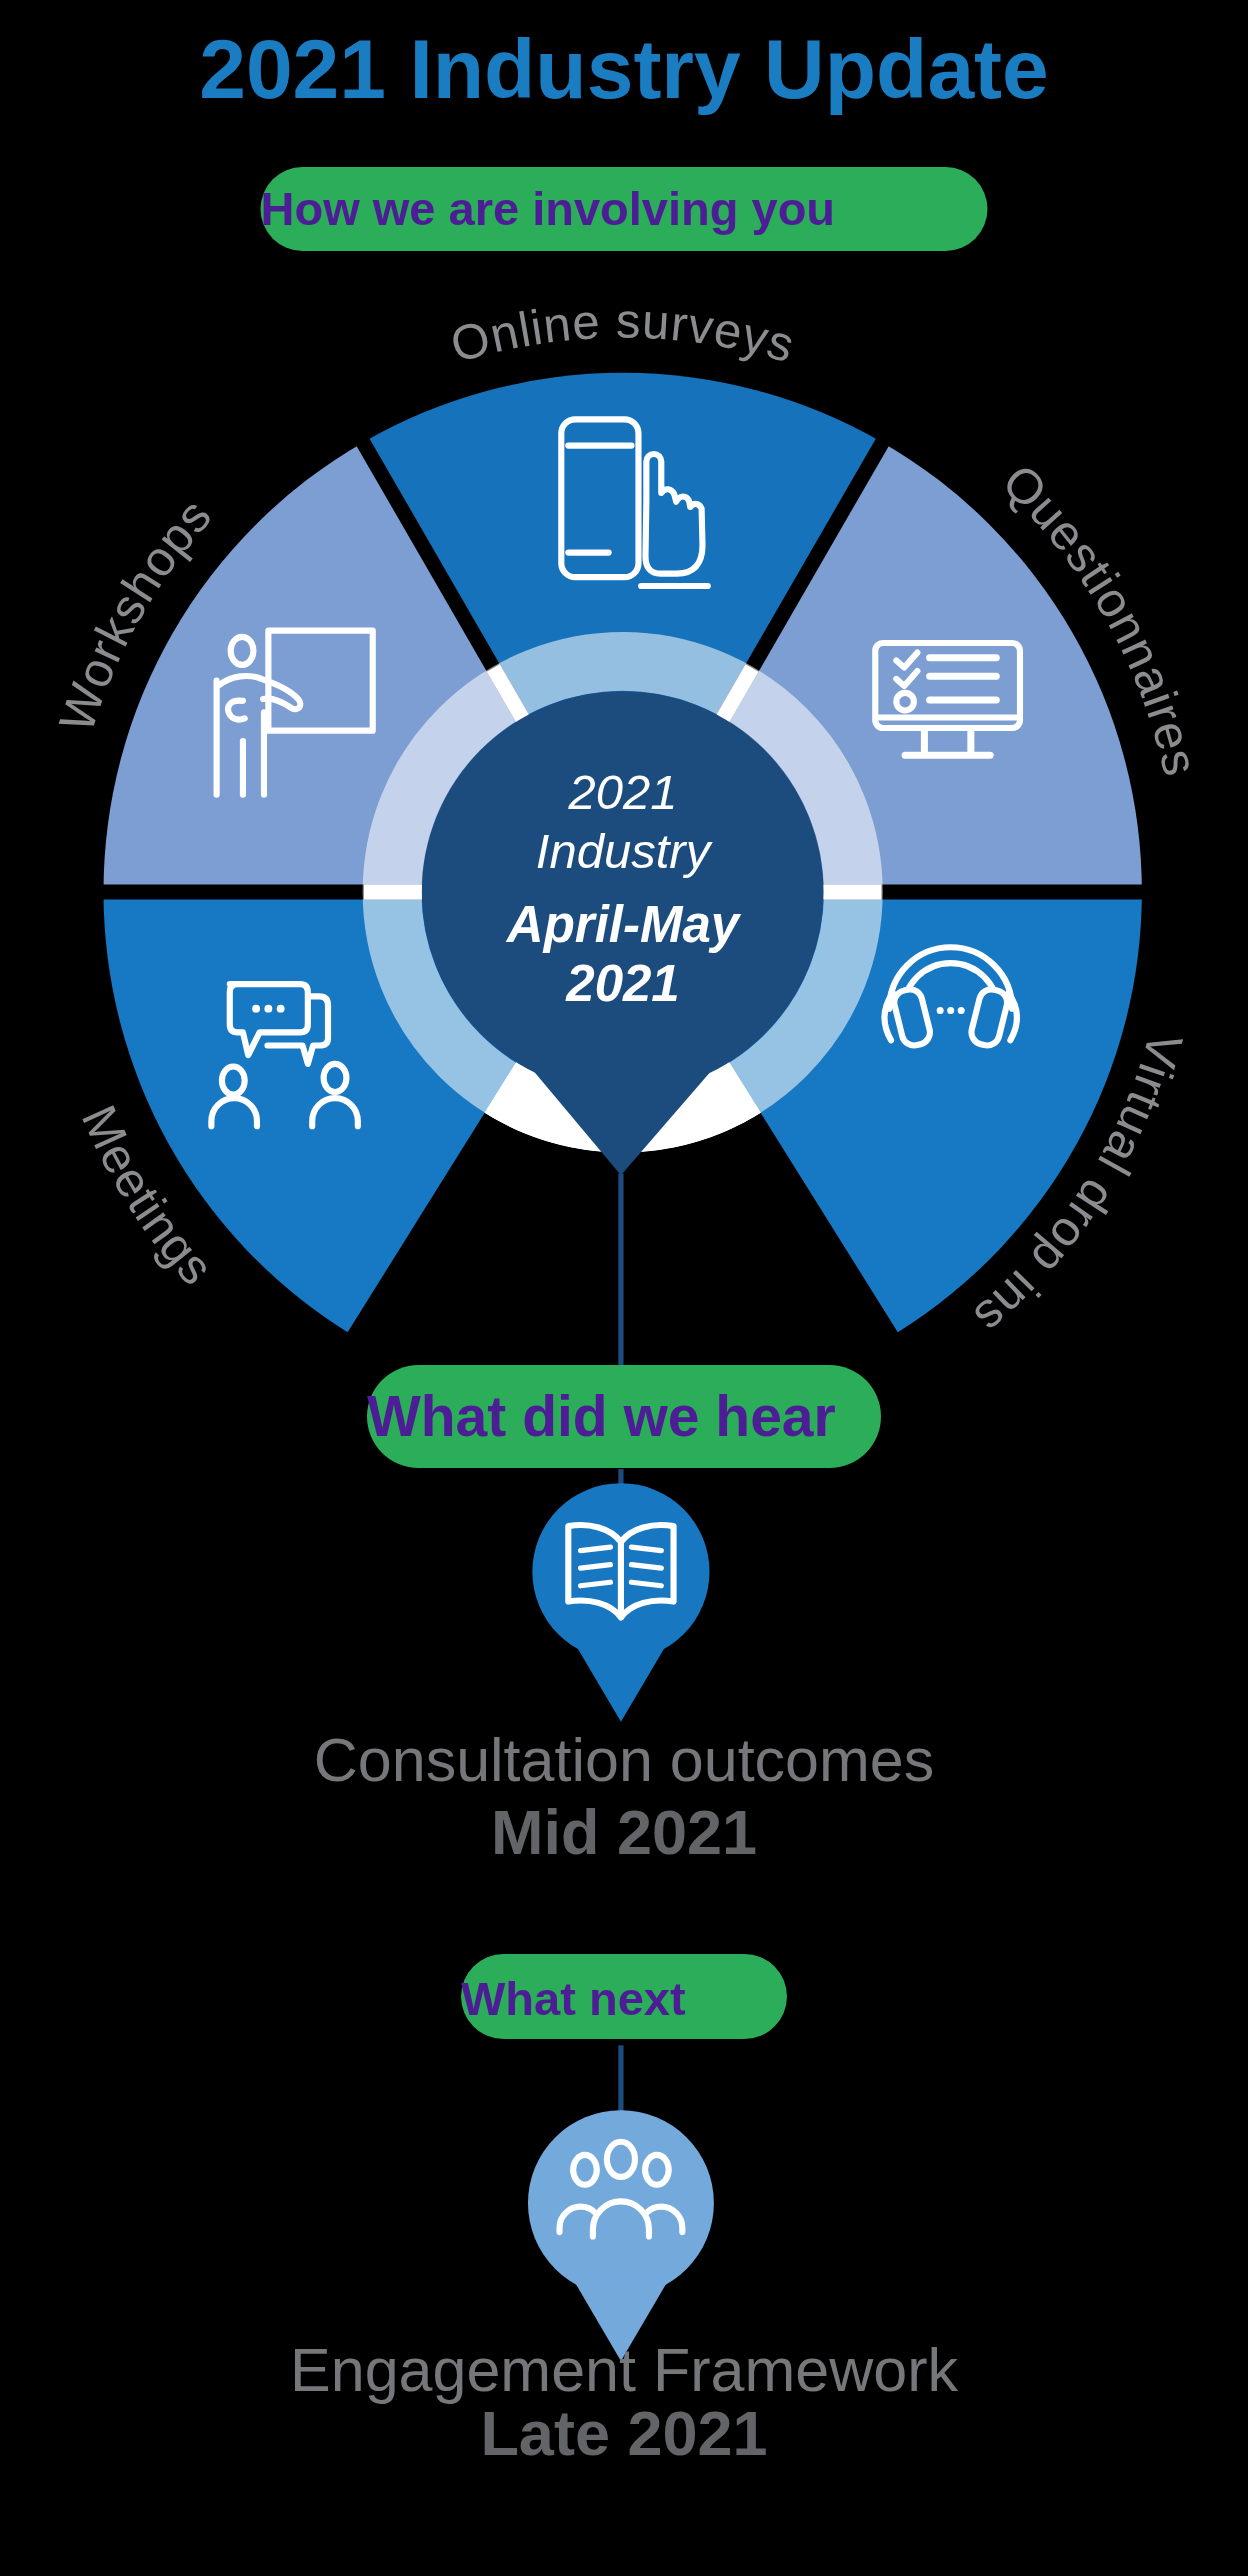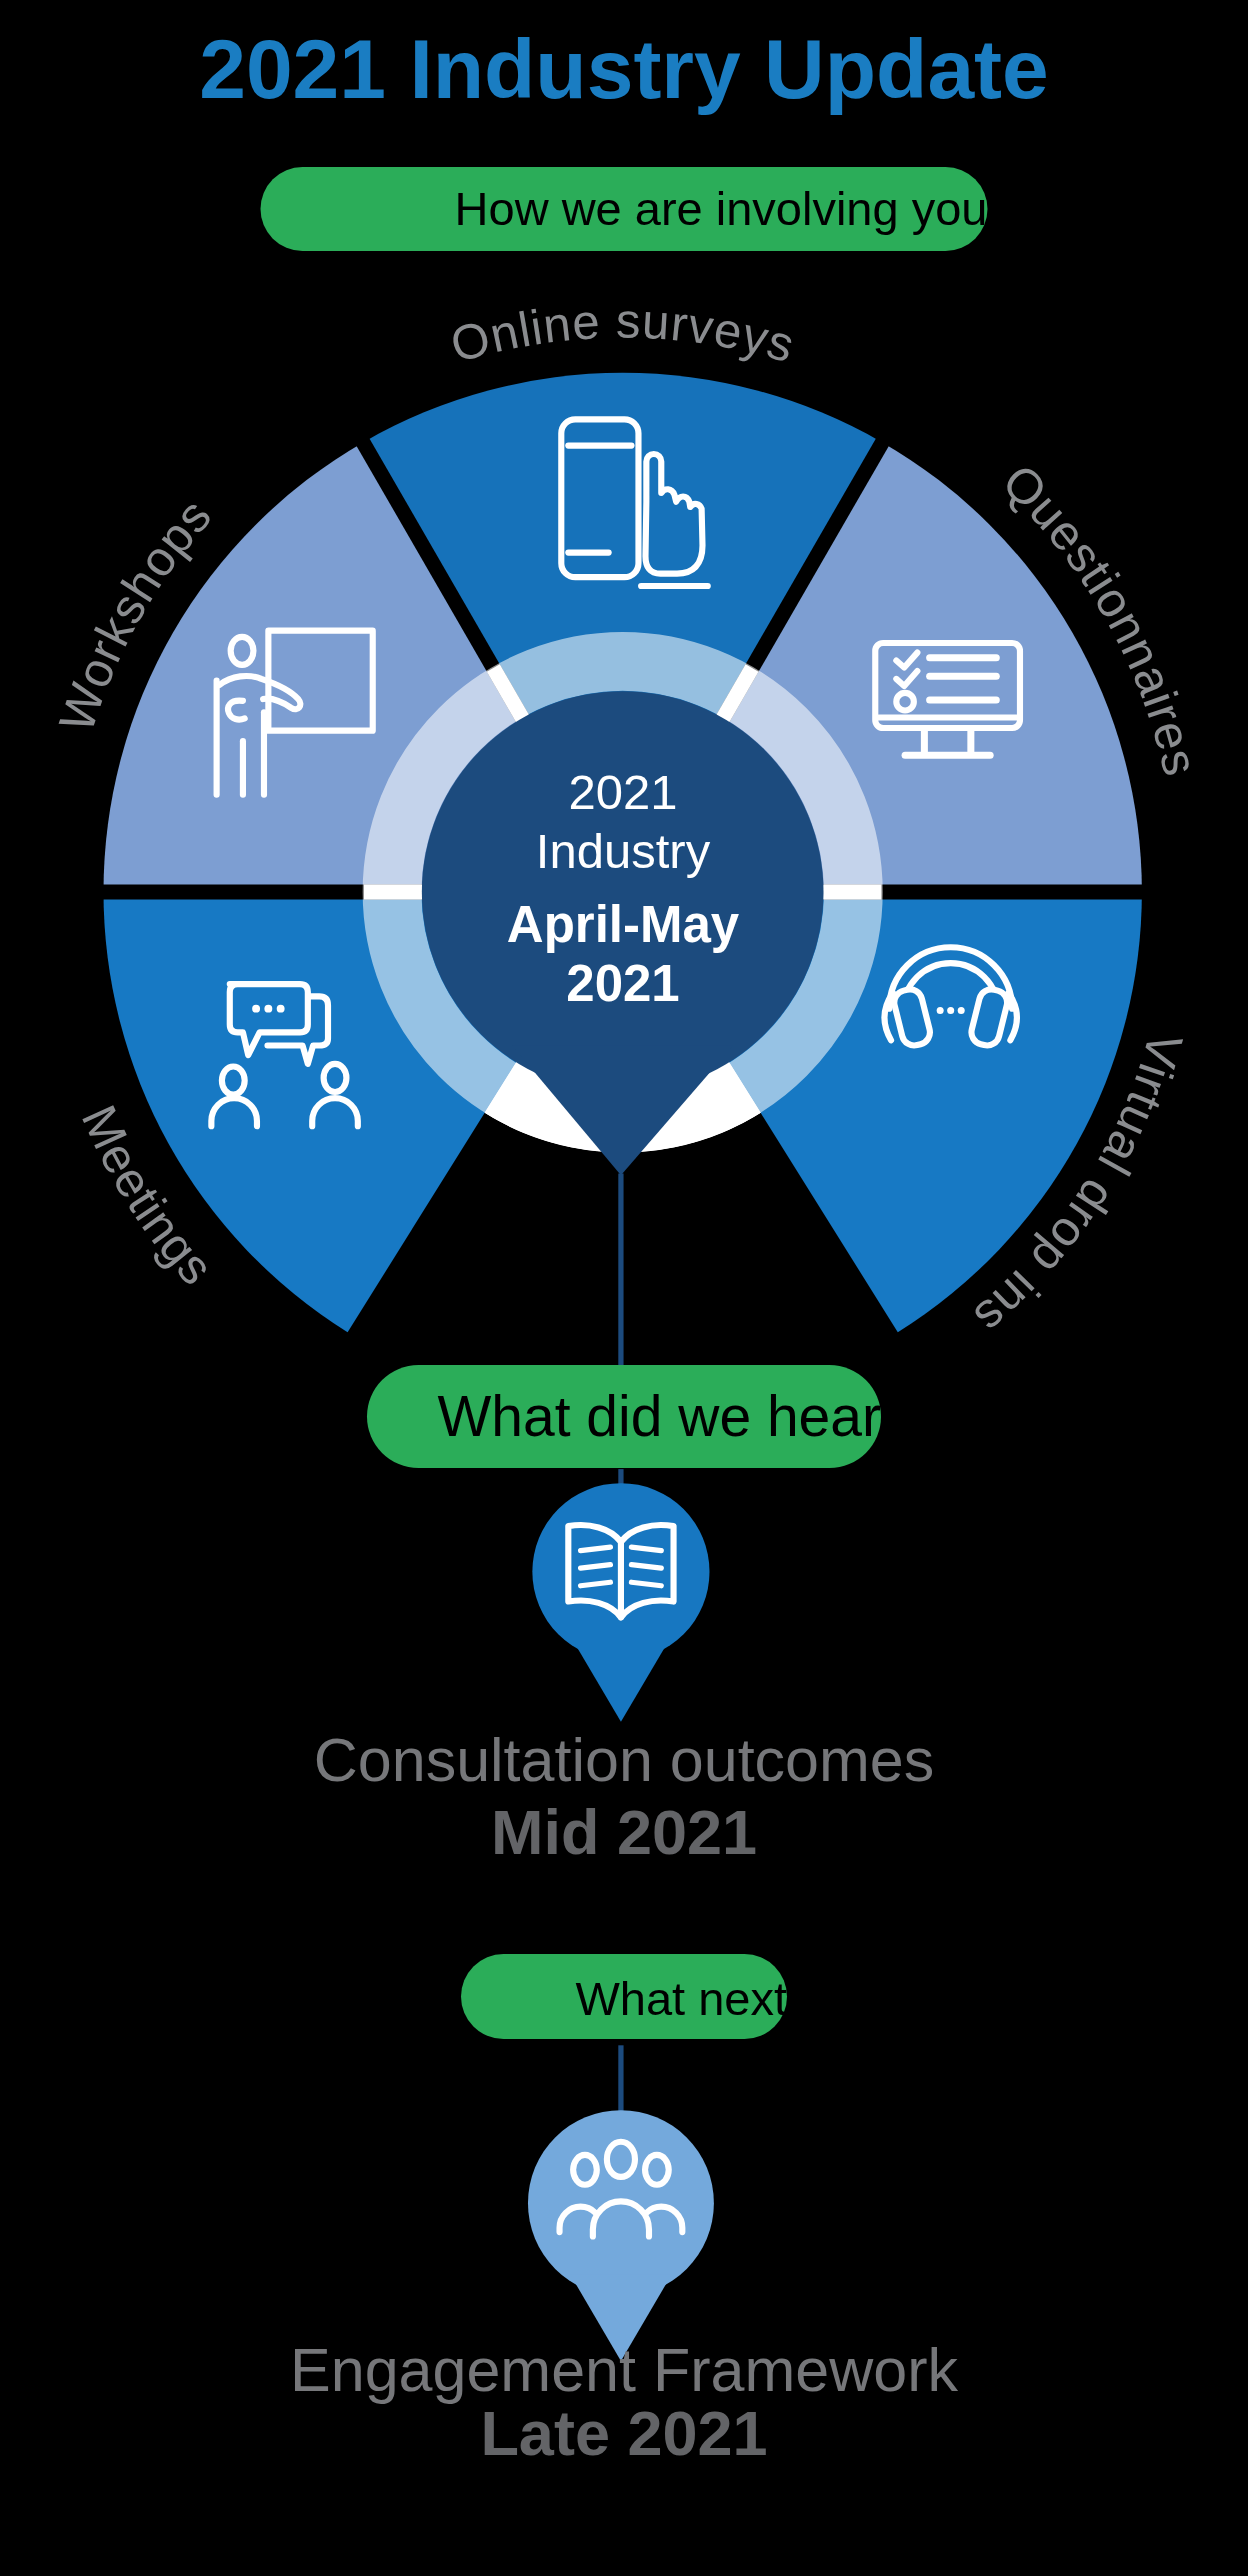--- a/index.html
+++ b/index.html
@@ -9,29 +9,29 @@
     font-family:"Liberation Sans", sans-serif;
   }
   .abs{position:absolute;}
   .centered{left:0;width:1248px;text-align:center;}
   .page-title{
     top:21px;font-size:84px;font-weight:600;letter-spacing:0;
     color:var(--title-blue,#1a7dc2);
   }
   .pill{
     position:absolute;left:50%;transform:translateX(-50%);
-    background:var(--green,#2bad59);color:#000000;font-weight:normal;
-    text-align:right;white-space:nowrap;
+    background:var(--green,#2bad59);color:#4c1d95;font-weight:bold;
+    text-align:left;white-space:nowrap;
   }
   .pill1{top:167px;width:727px;height:84px;border-radius:42px;font-size:47px;line-height:84px;}
   .pill2{top:1365px;width:514px;height:103px;border-radius:52px;font-size:57px;line-height:103px;}
   .pill3{top:1954px;width:326px;height:85px;border-radius:45px;font-size:47px;line-height:89px;}
   .center-text{
     top:888px;left:623px;transform:translate(-50%,-50%);
-    width:368px;text-align:center;color:#fff;
+    width:368px;text-align:center;color:#fff;font-style:italic;
   }
   .center-text .ln{font-size:49px;line-height:59px;font-weight:400;}
   .center-text .period{margin-top:14px;}
   .center-text .period .ln{font-weight:bold;font-size:51px;}
   .m-title{font-size:61px;line-height:75px;color:var(--text-gray,#76777a);font-weight:400;}
   .m-date{font-size:63px;line-height:74px;color:var(--date-gray,#636467);font-weight:bold;}
   .m1-title{top:1723px;}
   .m1-date{top:1795px;}
   .m2-title{top:2333px;}
   .m2-date{top:2396px;}

